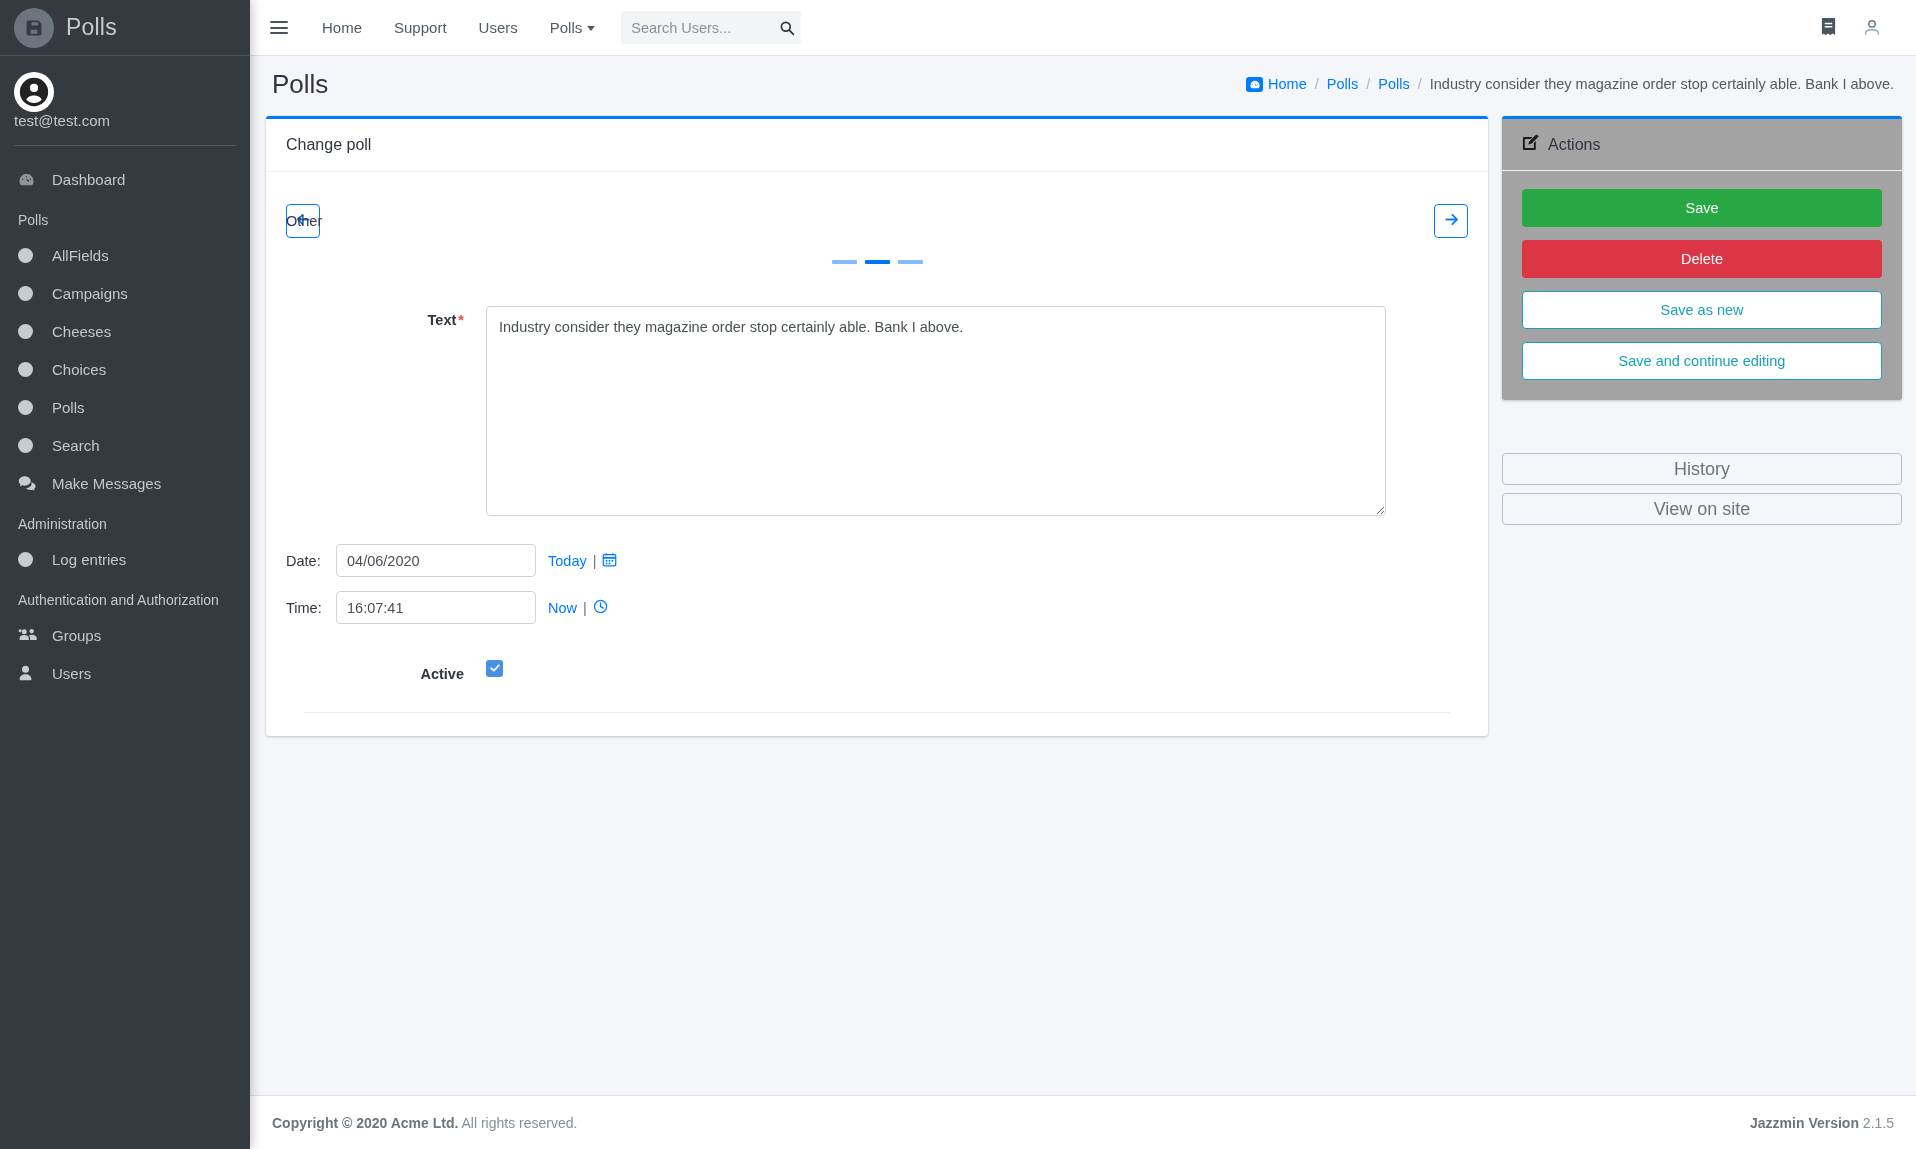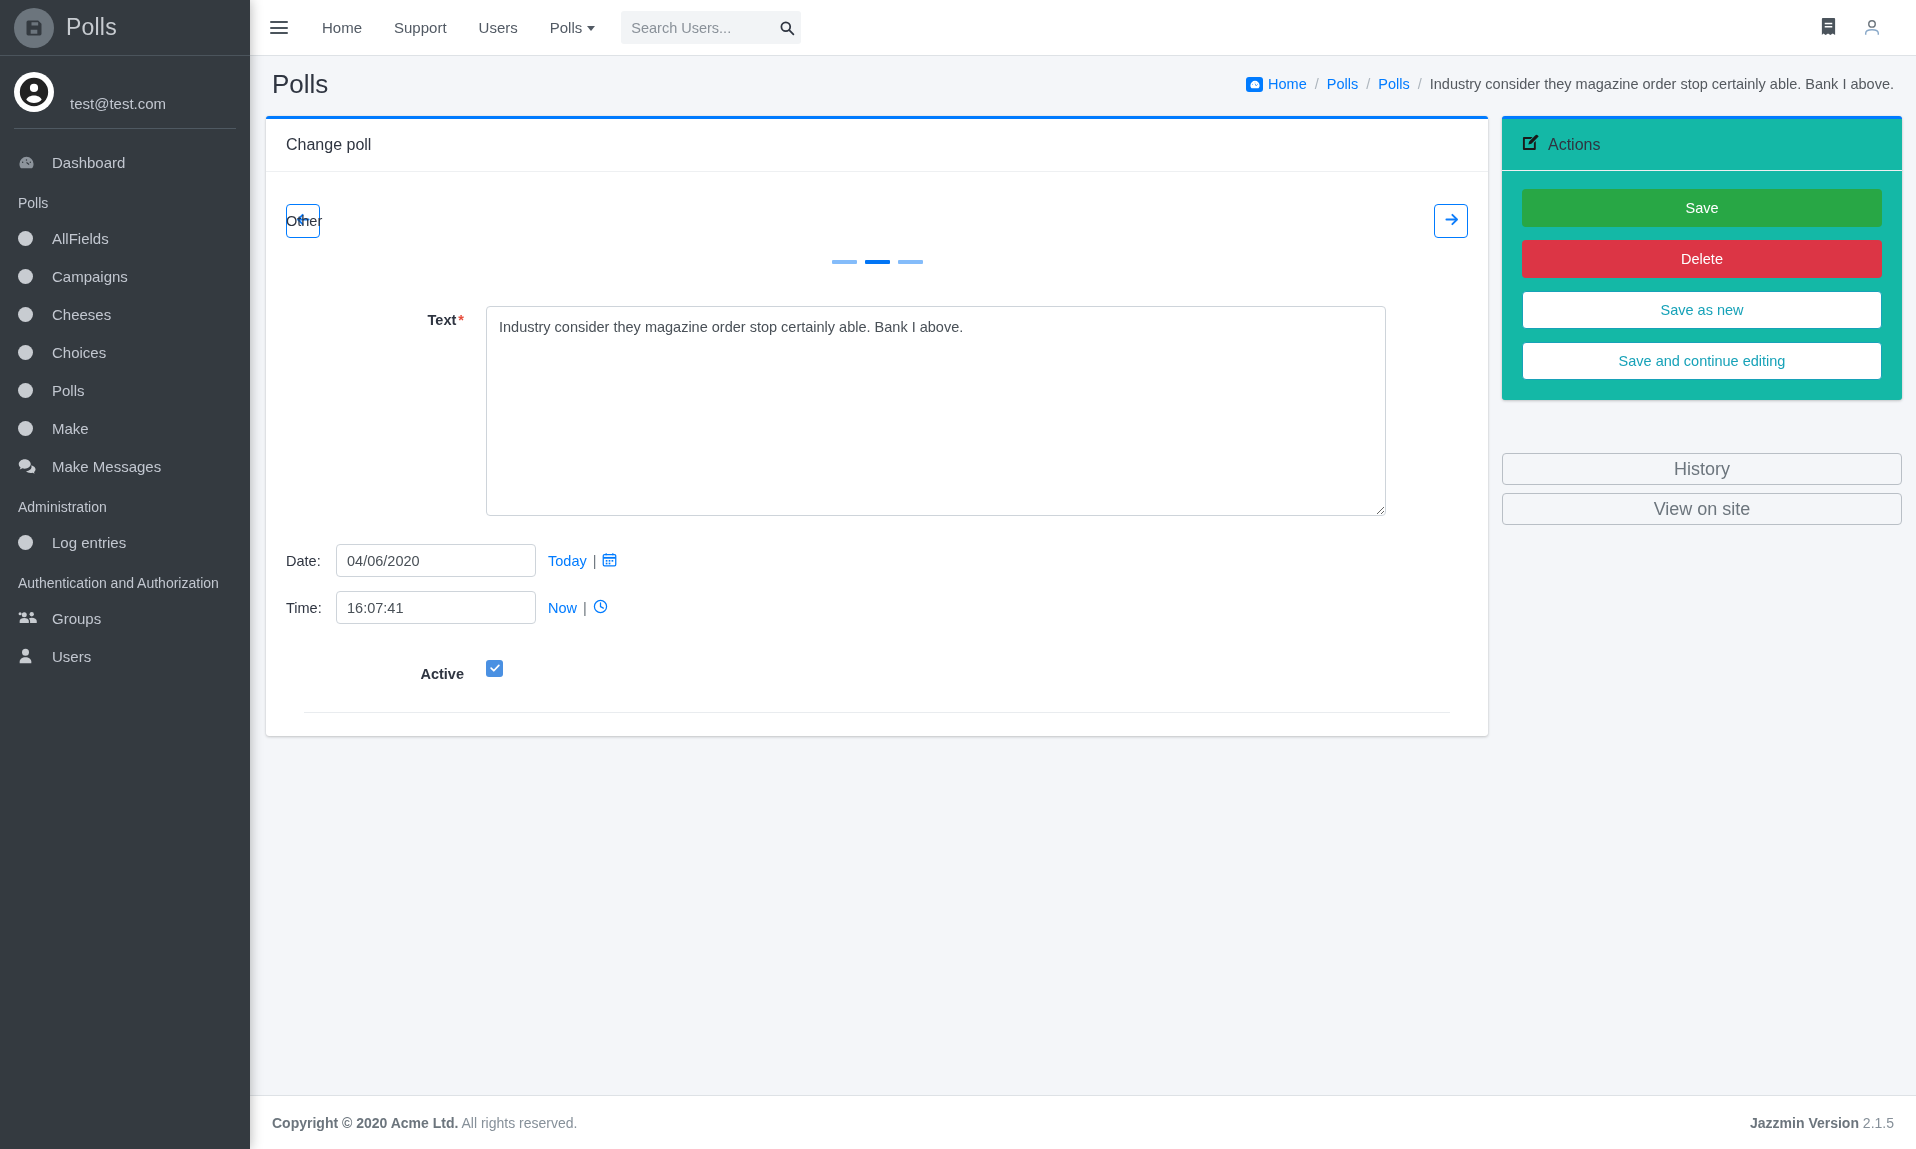--- a/index.html
+++ b/index.html
@@ -28,22 +28,23 @@
   .brand-logo {
     width: 40px; height: 40px; border-radius: 50%;
     background: #6c757d;
     display: flex; align-items: center; justify-content: center;
     margin-right: 12px;
     flex: 0 0 40px;
   }
   .brand-text { font-size: 23px; color: #c8ccd1; letter-spacing: .2px; font-weight: 300; }
 
   .userpanel {
-    display: flex; align-items: flex-end;
+    display: flex; align-items: flex-start;
     padding: 16px 14px 16px 14px;
+    flex-direction: column;
   }
   .avatar {
     width: 40px; height: 40px; border-radius: 50%;
     background: #fff;
     display: flex; align-items: center; justify-content: center;
     margin-right: 16px; flex: 0 0 40px;
   }
   .user-email { font-size: 15px; color: #c2c7d0; }
   .panel-divider { height: 1px; background: #4f5962; margin: 0 14px; }
 
@@ -211,21 +212,21 @@
   }
   .form-footer-rule {
     border-top: 1px solid #e9ecef;
     margin: 30px 18px 0 18px; height: 24px;
   }
 
   
   #actions-card {
     position: absolute; left: 1502px; top: 116px;
     width: 400px;
-    background: #14b8a6;
+    background: #a3a3a3;
     border-top: 3px solid #007bff;
     border-radius: 3px;
     box-shadow: 0 0 1px rgba(0,0,0,.125), 0 1px 3px rgba(0,0,0,.2);
   }
   .actions-header {
     height: 52px; display: flex; align-items: center; gap: 9px;
     padding: 0 20px; border-bottom: 1px solid #eef0f2;
     font-size: 16px; color: #2f3541;
   }
   .actions-body { padding: 18px 20px 20px 20px; }
@@ -326,21 +327,21 @@
     <div class="nav-item">
       <span class="nav-icon">
           <i class="circle-icon"></i>
         </span>
       <span>Polls</span>
     </div>
     <div class="nav-item">
       <span class="nav-icon">
           <i class="circle-icon"></i>
         </span>
-      <span>Make</span>
+      <span>Search</span>
     </div>
     <div class="nav-item">
       <span class="nav-icon">
         <svg width="18" height="16" viewBox="0 0 24 20" fill="#c8ccd1">
           <path d="M9 1C4.6 1 1 3.9 1 7.4c0 1.8.9 3.4 2.4 4.5-.1 1.1-.7 2-1.4 2.6 1.4-.1 2.8-.6 3.8-1.4 1 .3 2 .5 3.2.5 4.4 0 8-2.9 8-6.2S13.4 1 9 1z"></path>
           <path d="M17.6 9.2c.3.7.4 1.4.4 2.2 0 3-3.1 5.4-7 5.4h-.3c1.2 1.6 3.5 2.6 6.1 2.6.9 0 1.8-.1 2.6-.4.8.6 1.9 1 3.1 1.1-.6-.5-1-1.2-1.1-2.1 1.2-.9 2-2.2 2-3.6 0-2.3-2-4.3-4.8-5.2z"></path>
         </svg>
       </span>
       <span>Make Messages</span>
     </div>

